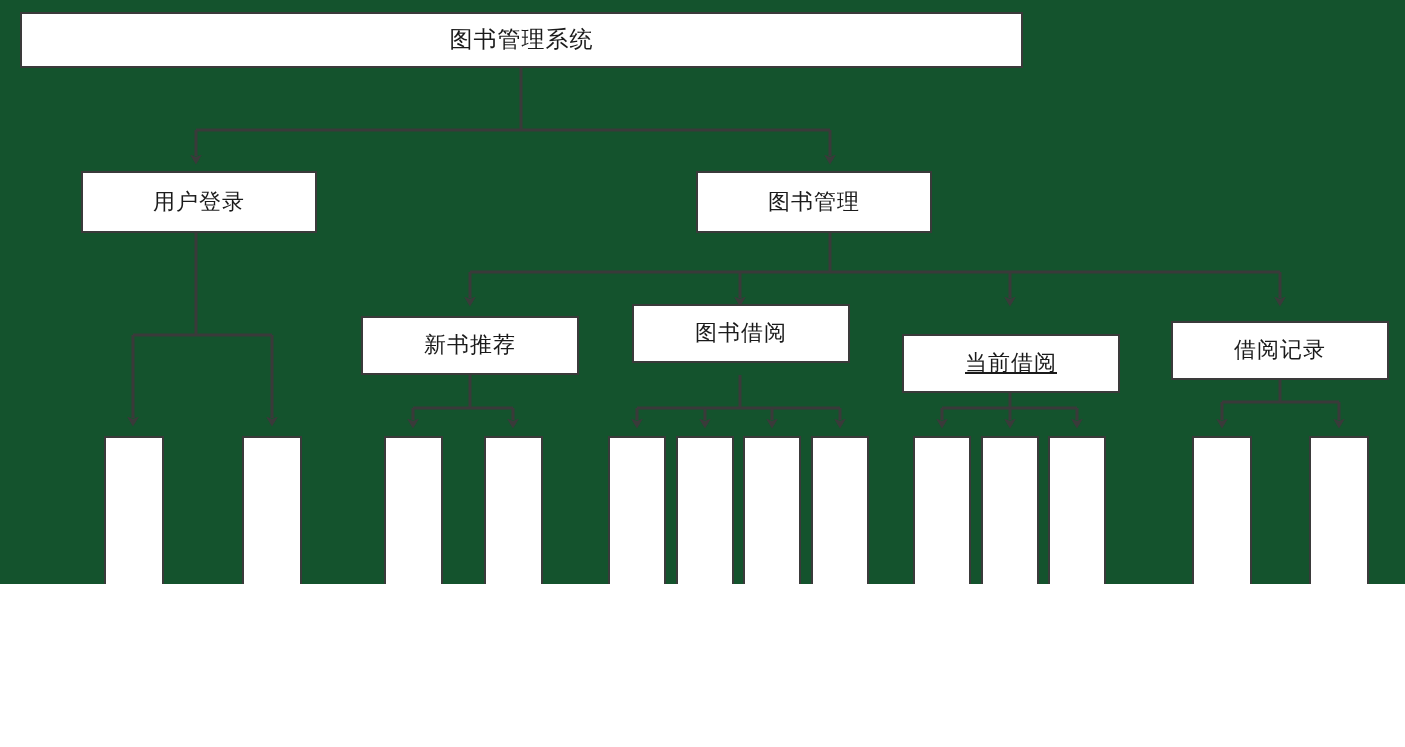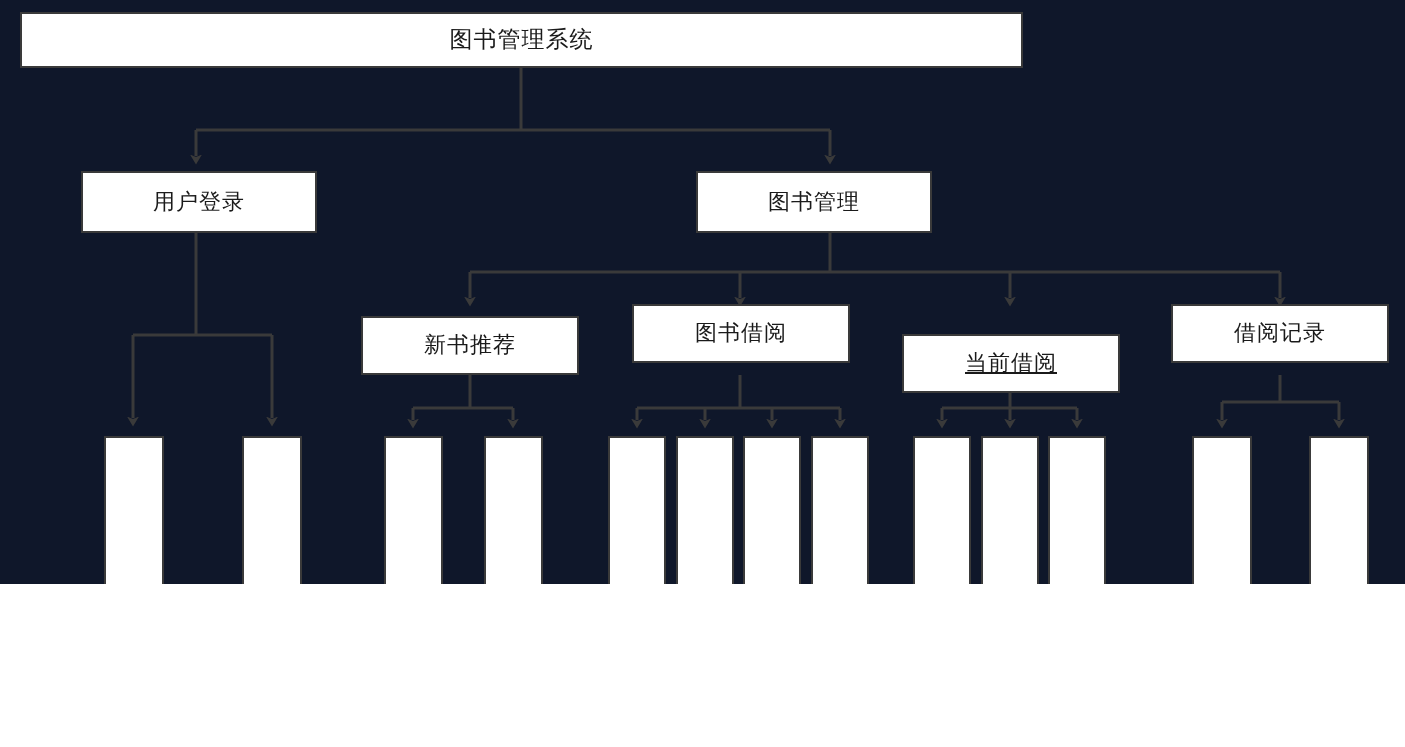--- a/index.html
+++ b/index.html
@@ -1,17 +1,17 @@
 <!DOCTYPE html>
 <html><head>
 <meta charset="utf-8">
 <style>
   html,body{margin:0;padding:0;background:#ffffff;}
   body{font-family:"DejaVu Sans","Liberation Sans",sans-serif;}
-  #stage{position:relative;width:1405px;height:584px;background:#0f172a;overflow:hidden;}
+  #stage{position:relative;width:1405px;height:584px;background:#14532d;overflow:hidden;}
   #stage svg{position:absolute;left:0;top:0;width:1405px;height:747px;}
 
   .node{position:absolute;box-sizing:border-box;background:#ffffff;
         border:2px solid #3a3a3a;display:flex;align-items:center;justify-content:center;
         color:#1a1a1a;}
   .node.h{font-size:22px;line-height:1.1;letter-spacing:1px;}
   .node.root{font-size:23px;}
   .node.v{writing-mode:vertical-rl;text-orientation:upright;
           font-size:22px;line-height:1.25;letter-spacing:3px;
           padding-top:14px;align-items:flex-start;justify-content:center;}
@@ -88,21 +88,21 @@
 
   <div class="node h" style="left:361px;top:316px;width:218px;height:59px;">
     <span>新书推荐</span>
   </div>
   <div class="node h" style="left:632px;top:304px;width:218px;height:59px;">
     <span>图书借阅</span>
   </div>
   <div class="node h" style="left:902px;top:334px;width:218px;height:59px;text-decoration:underline;">
     <span>当前借阅</span>
   </div>
-  <div class="node h" style="left:1171px;top:304px;width:218px;height:59px;">
+  <div class="node h" style="left:1171px;top:321px;width:218px;height:59px;">
     <span>借阅记录</span>
   </div>
 
   <div class="node v" style="left:104px;top:436px;width:60px;height:299px;">
     <span>用户登录</span>
   </div>
   <div class="node v" style="left:242px;top:436px;width:60px;height:299px;">
     <span>注销登录</span>
   </div>
 

